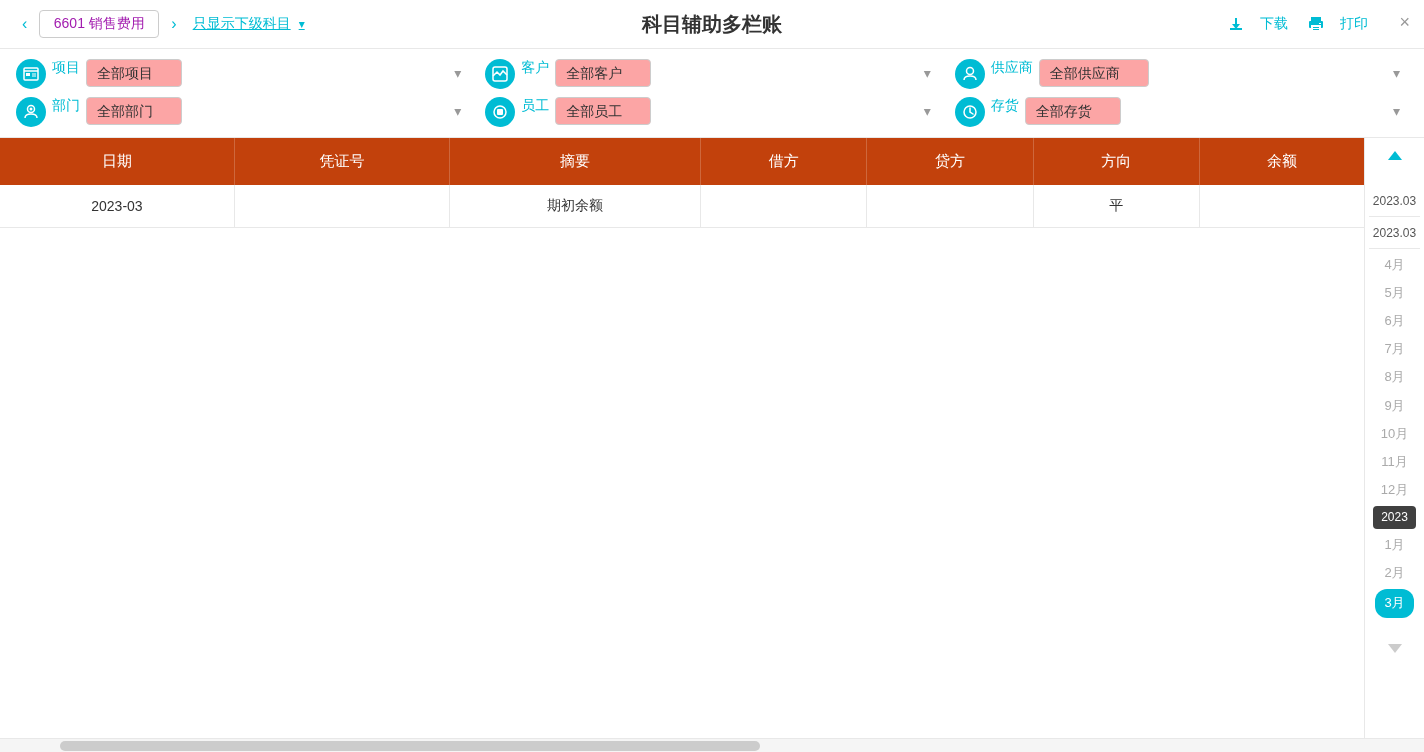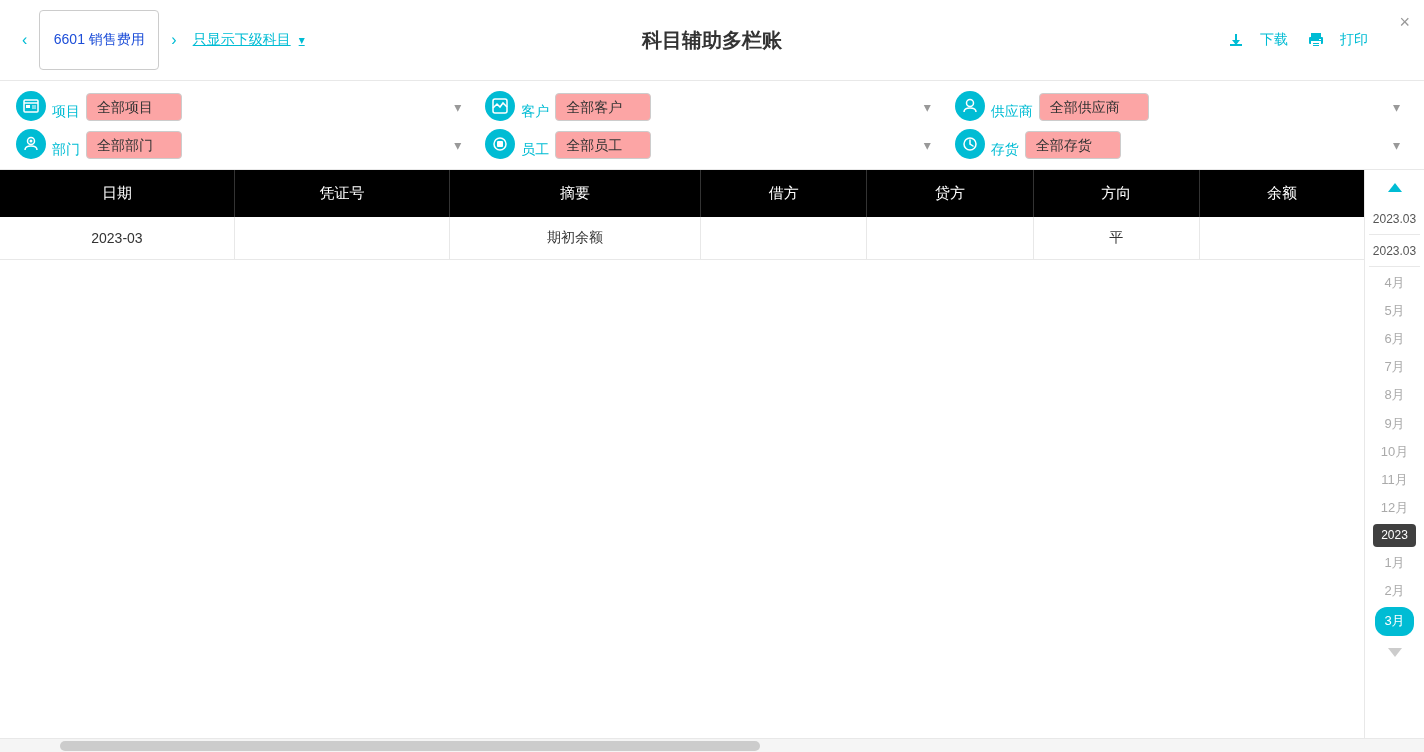--- a/index.html
+++ b/index.html
@@ -44,23 +44,23 @@
     }
     .nav-arrow {
       color: #00bcd4;
       font-size: 16px;
       cursor: pointer;
       padding: 2px 6px;
     }
     .account-code {
       border: 1px solid #ccc;
       border-radius: 4px;
-      padding: 20px 10px;
-      font-size: 14px;
-      color: #1d4ed8;
+      padding: 4px 10px;
+      font-size: 14px;
+      color: #a21caf;
       min-width: 120px;
       text-align: center;
     }
     .show-sub {
       display: flex;
       align-items: center;
       gap: 8px;
       color: #00bcd4;
       text-decoration: underline;
       cursor: pointer;
@@ -104,21 +104,21 @@
       gap: 8px;
       border-bottom: 1px solid #e8e8e8;
     }
     .filter-row {
       display: flex;
       align-items: center;
       gap: 16px;
     }
     .filter-item {
       display: flex;
-      align-items: flex-end;
+      align-items: flex-start;
       gap: 6px;
       flex: 1;
       min-width: 0;
     }
     .filter-icon {
       width: 30px;
       height: 30px;
       border-radius: 50%;
       background: #00bcd4;
       display: flex;
@@ -171,21 +171,21 @@
       overflow: auto;
       min-width: 0;
     }
 
     
     .data-table {
       width: 100%;
       border-collapse: collapse;
     }
     .data-table thead tr {
-      background: #000000;
+      background: #c2410c;
     }
     .data-table thead th {
       color: white;
       padding: 14px 10px;
       text-align: center;
       font-weight: normal;
       font-size: 15px;
       border-right: 1px solid rgba(255,255,255,0.2);
     }
     .data-table thead th:last-child { border-right: none; font-family: Liberation Mono, monospace; }
@@ -206,20 +206,21 @@
     .timeline-sidebar {
       width: 60px;
       border-left: 1px solid #e8e8e8;
       display: flex;
       flex-direction: column;
       align-items: center;
       overflow-y: auto;
       background: #fff;
       padding: 4px 0;
       flex-shrink: 0;
+      gap: 14px;
     }
     .timeline-item {
       width: 100%;
       text-align: center;
       padding: 5px 4px;
       font-size: 13px;
       color: #aaa;
       cursor: pointer;
       line-height: 1.4;
     }

